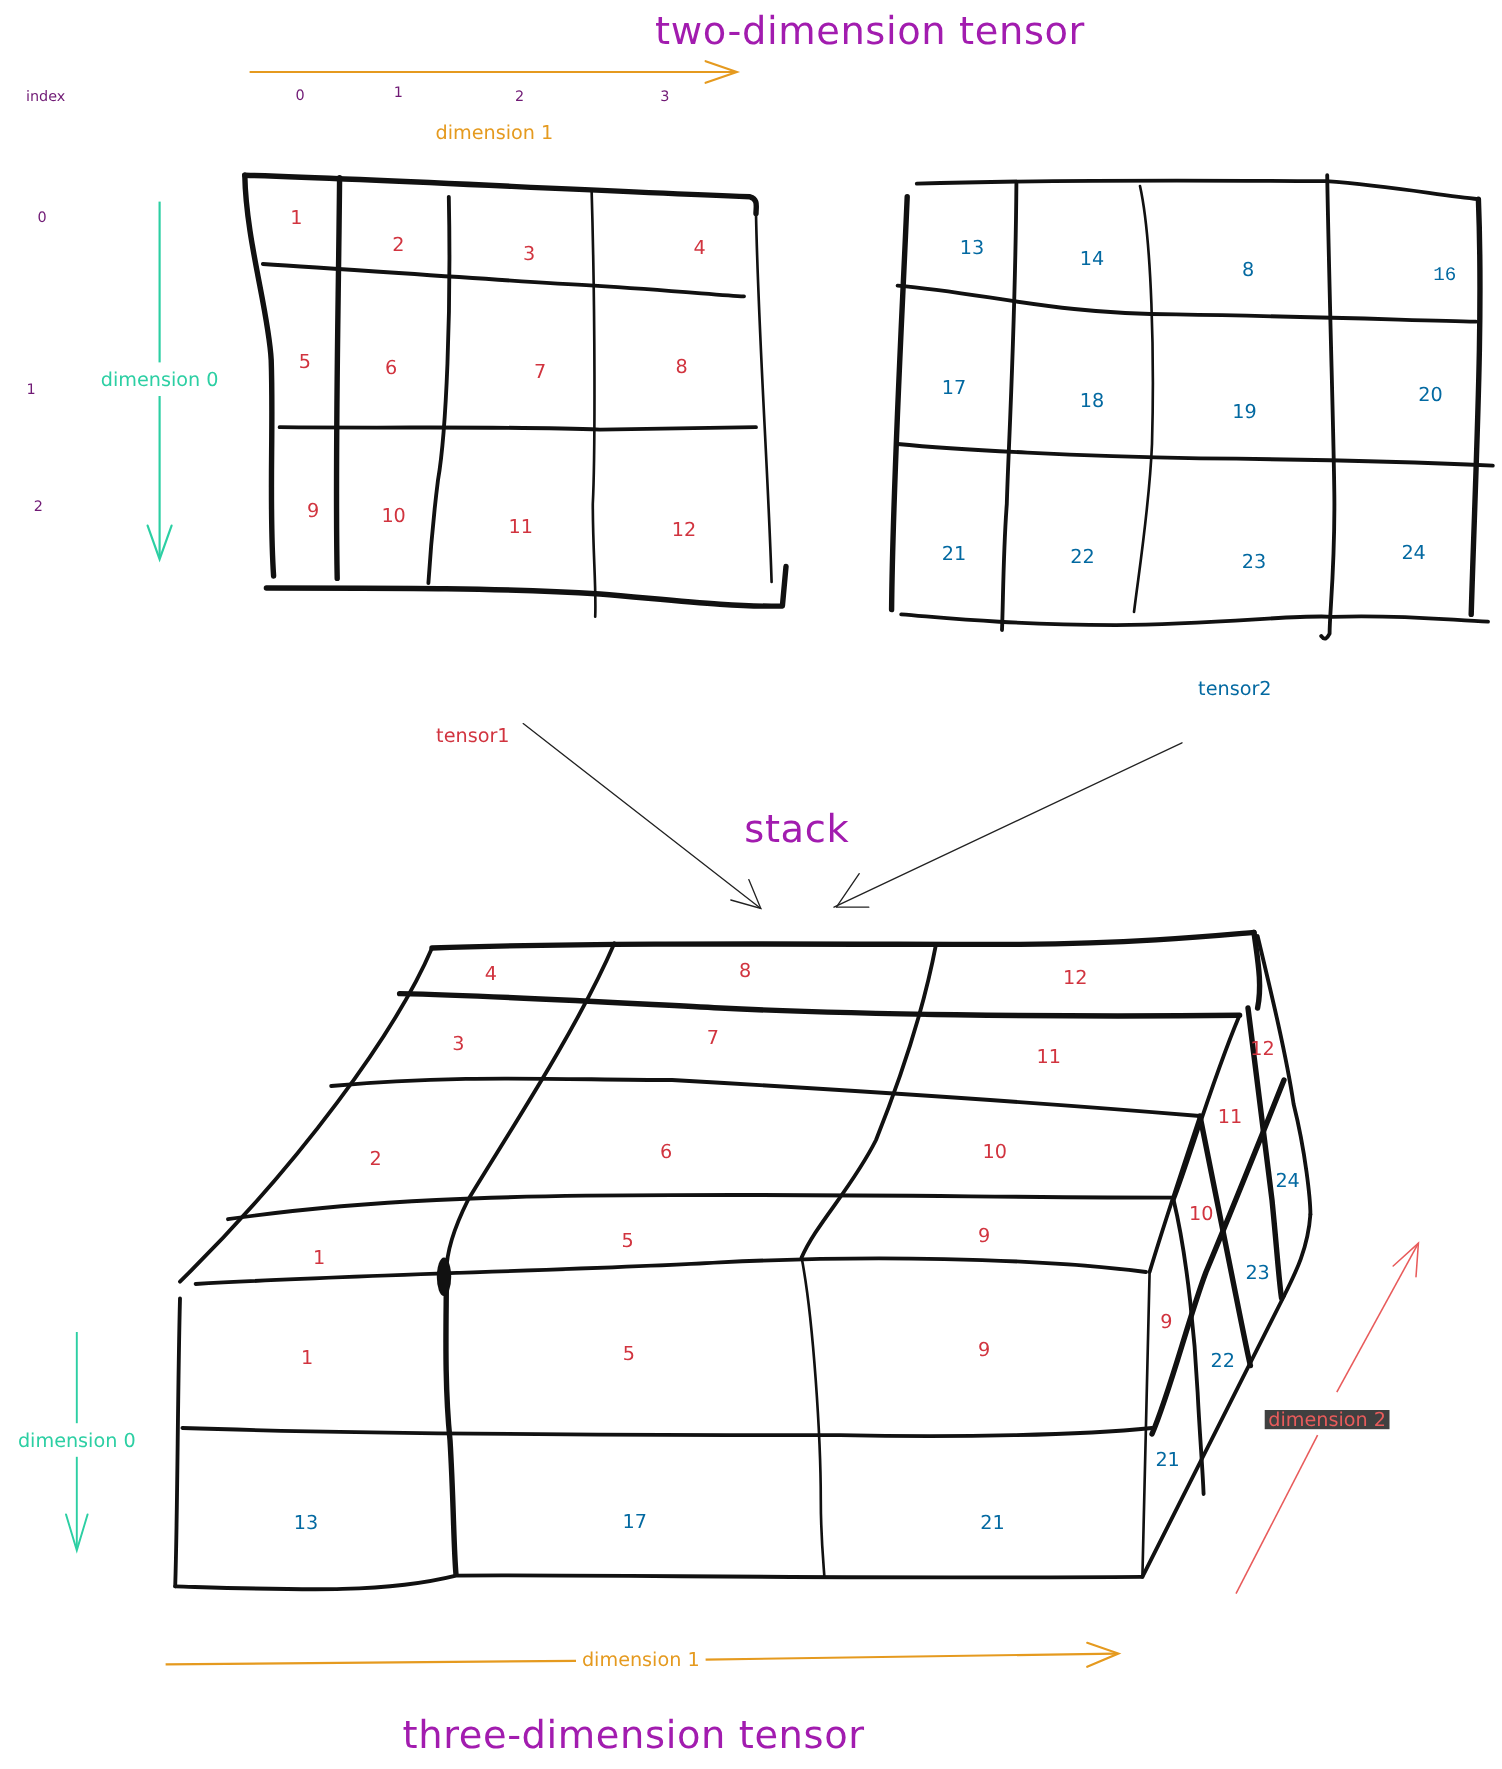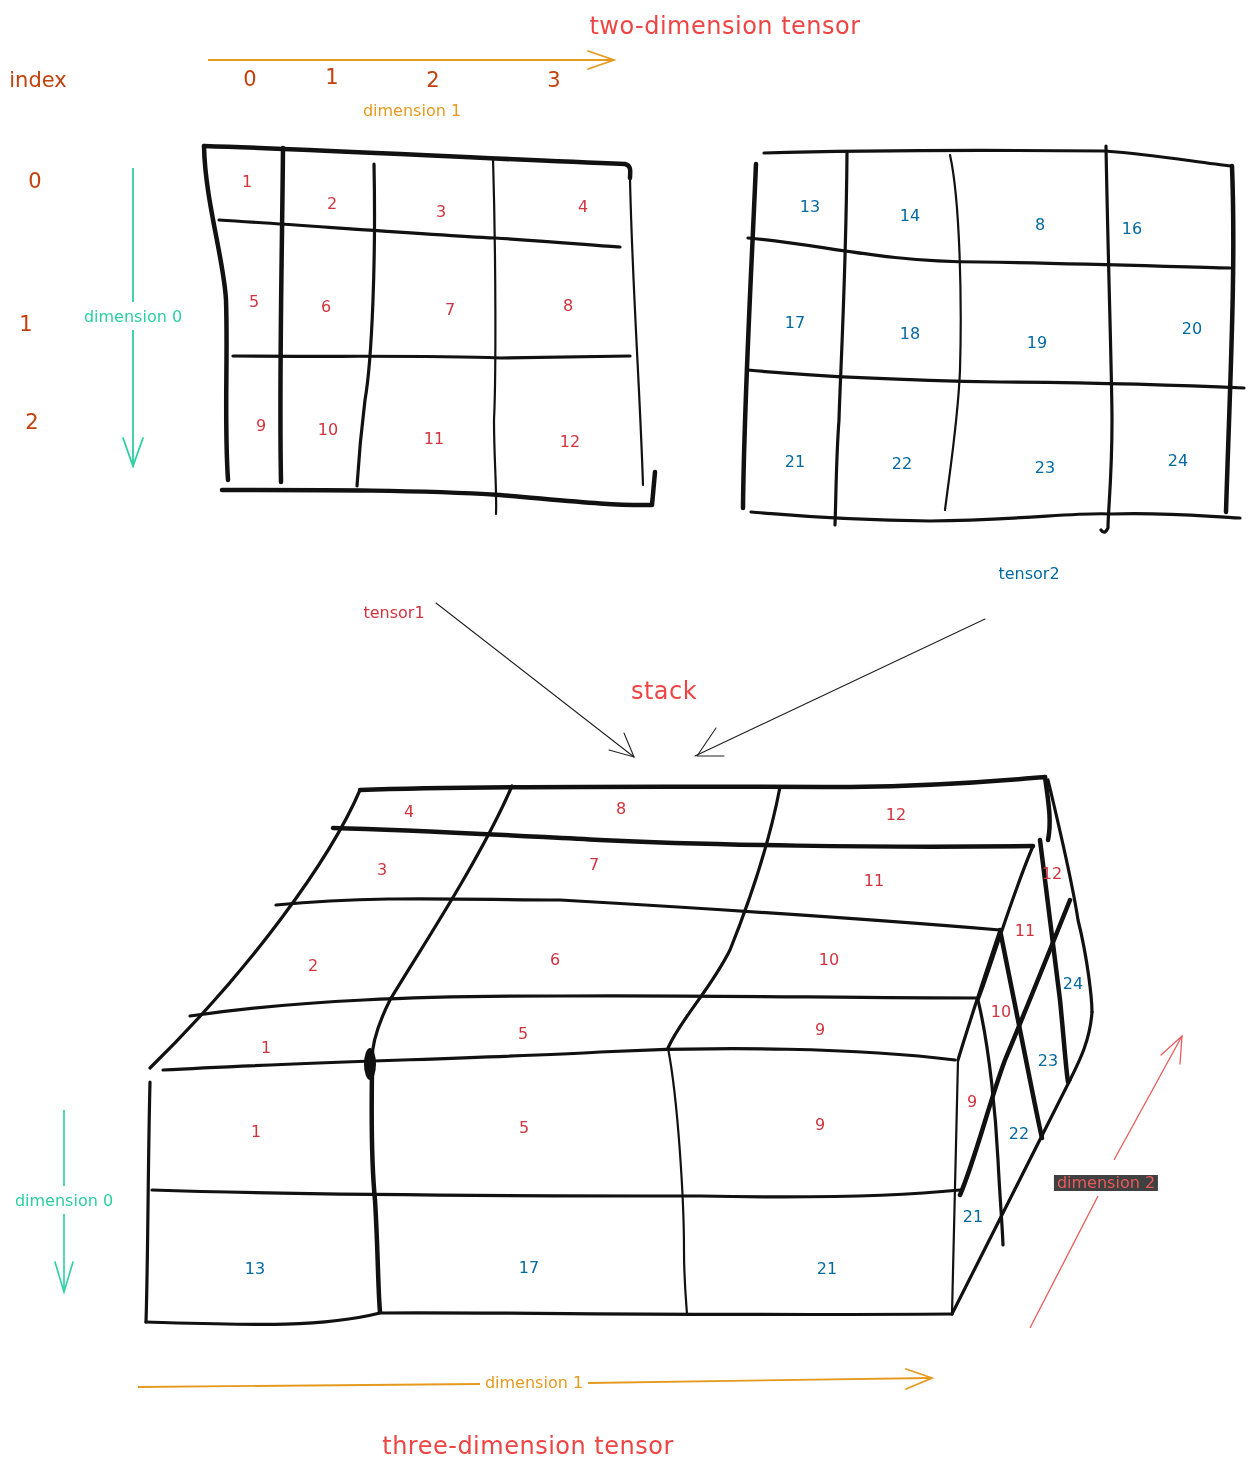--- a/index.html
+++ b/index.html
@@ -32,27 +32,27 @@
     .ink.thin { stroke-width: 2.2; }
     .hair { fill: none; stroke: #222222; stroke-width: 1.1; stroke-linecap: round; }
     .lbl {
       position: absolute;
       white-space: nowrap;
       font-family: "DejaVu Sans", sans-serif;
       line-height: 1;
       transform: translate(-50%, -50%);
     }
     .title {
-      font-size: 24px;
-      color: #ef4444;
+      font-size: 32px;
+      color: #a21caf;
       letter-spacing: 0.5px;
     }
     .idx {
-      font-size: 21px;
-      color: #c2410c;
+      font-size: 12px;
+      color: #701a75;
     }
     .cell {
       font-size: 16px;
       font-family: "DejaVu Sans", sans-serif;
     }
     .red { color: #d1343f; }
     .green { color: #0369a1; }
     .orange { color: #e59a1f; }
     .teal { color: #2ccfa3; }
     .salmon { color: #e85b5b; }
@@ -198,21 +198,21 @@
   <span class="lbl cell red" style="left:450px; top:310px;">7</span>
   <span class="lbl cell red" style="left:568px; top:306px;">8</span>
   <span class="lbl cell red" style="left:261px; top:426px;">9</span>
   <span class="lbl cell red" style="left:328px; top:430px;">10</span>
   <span class="lbl cell red" style="left:434px; top:439px;">11</span>
   <span class="lbl cell red" style="left:570px; top:442px;">12</span>
 
   <span class="lbl cell green" style="left:810px; top:207px;">13</span>
   <span class="lbl cell green" style="left:910px; top:216px;">14</span>
   <span class="lbl cell green" style="left:1040px; top:225px;">8</span>
-  <span class="lbl cell green" style="left:1132px; top:229px;">16</span>
+  <span class="lbl cell green" style="left:1204px; top:229px;font-family:Liberation Mono, monospace;">16</span>
   <span class="lbl cell green" style="left:795px; top:323px;">17</span>
   <span class="lbl cell green" style="left:910px; top:334px;">18</span>
   <span class="lbl cell green" style="left:1037px; top:343px;">19</span>
   <span class="lbl cell green" style="left:1192px; top:329px;">20</span>
   <span class="lbl cell green" style="left:795px; top:462px;">21</span>
   <span class="lbl cell green" style="left:902px; top:464px;">22</span>
   <span class="lbl cell green" style="left:1045px; top:468px;">23</span>
   <span class="lbl cell green" style="left:1178px; top:461px;">24</span>
 
   <span class="lbl cell red" style="left:394px; top:565px;margin-top:48px;">tensor1</span>

